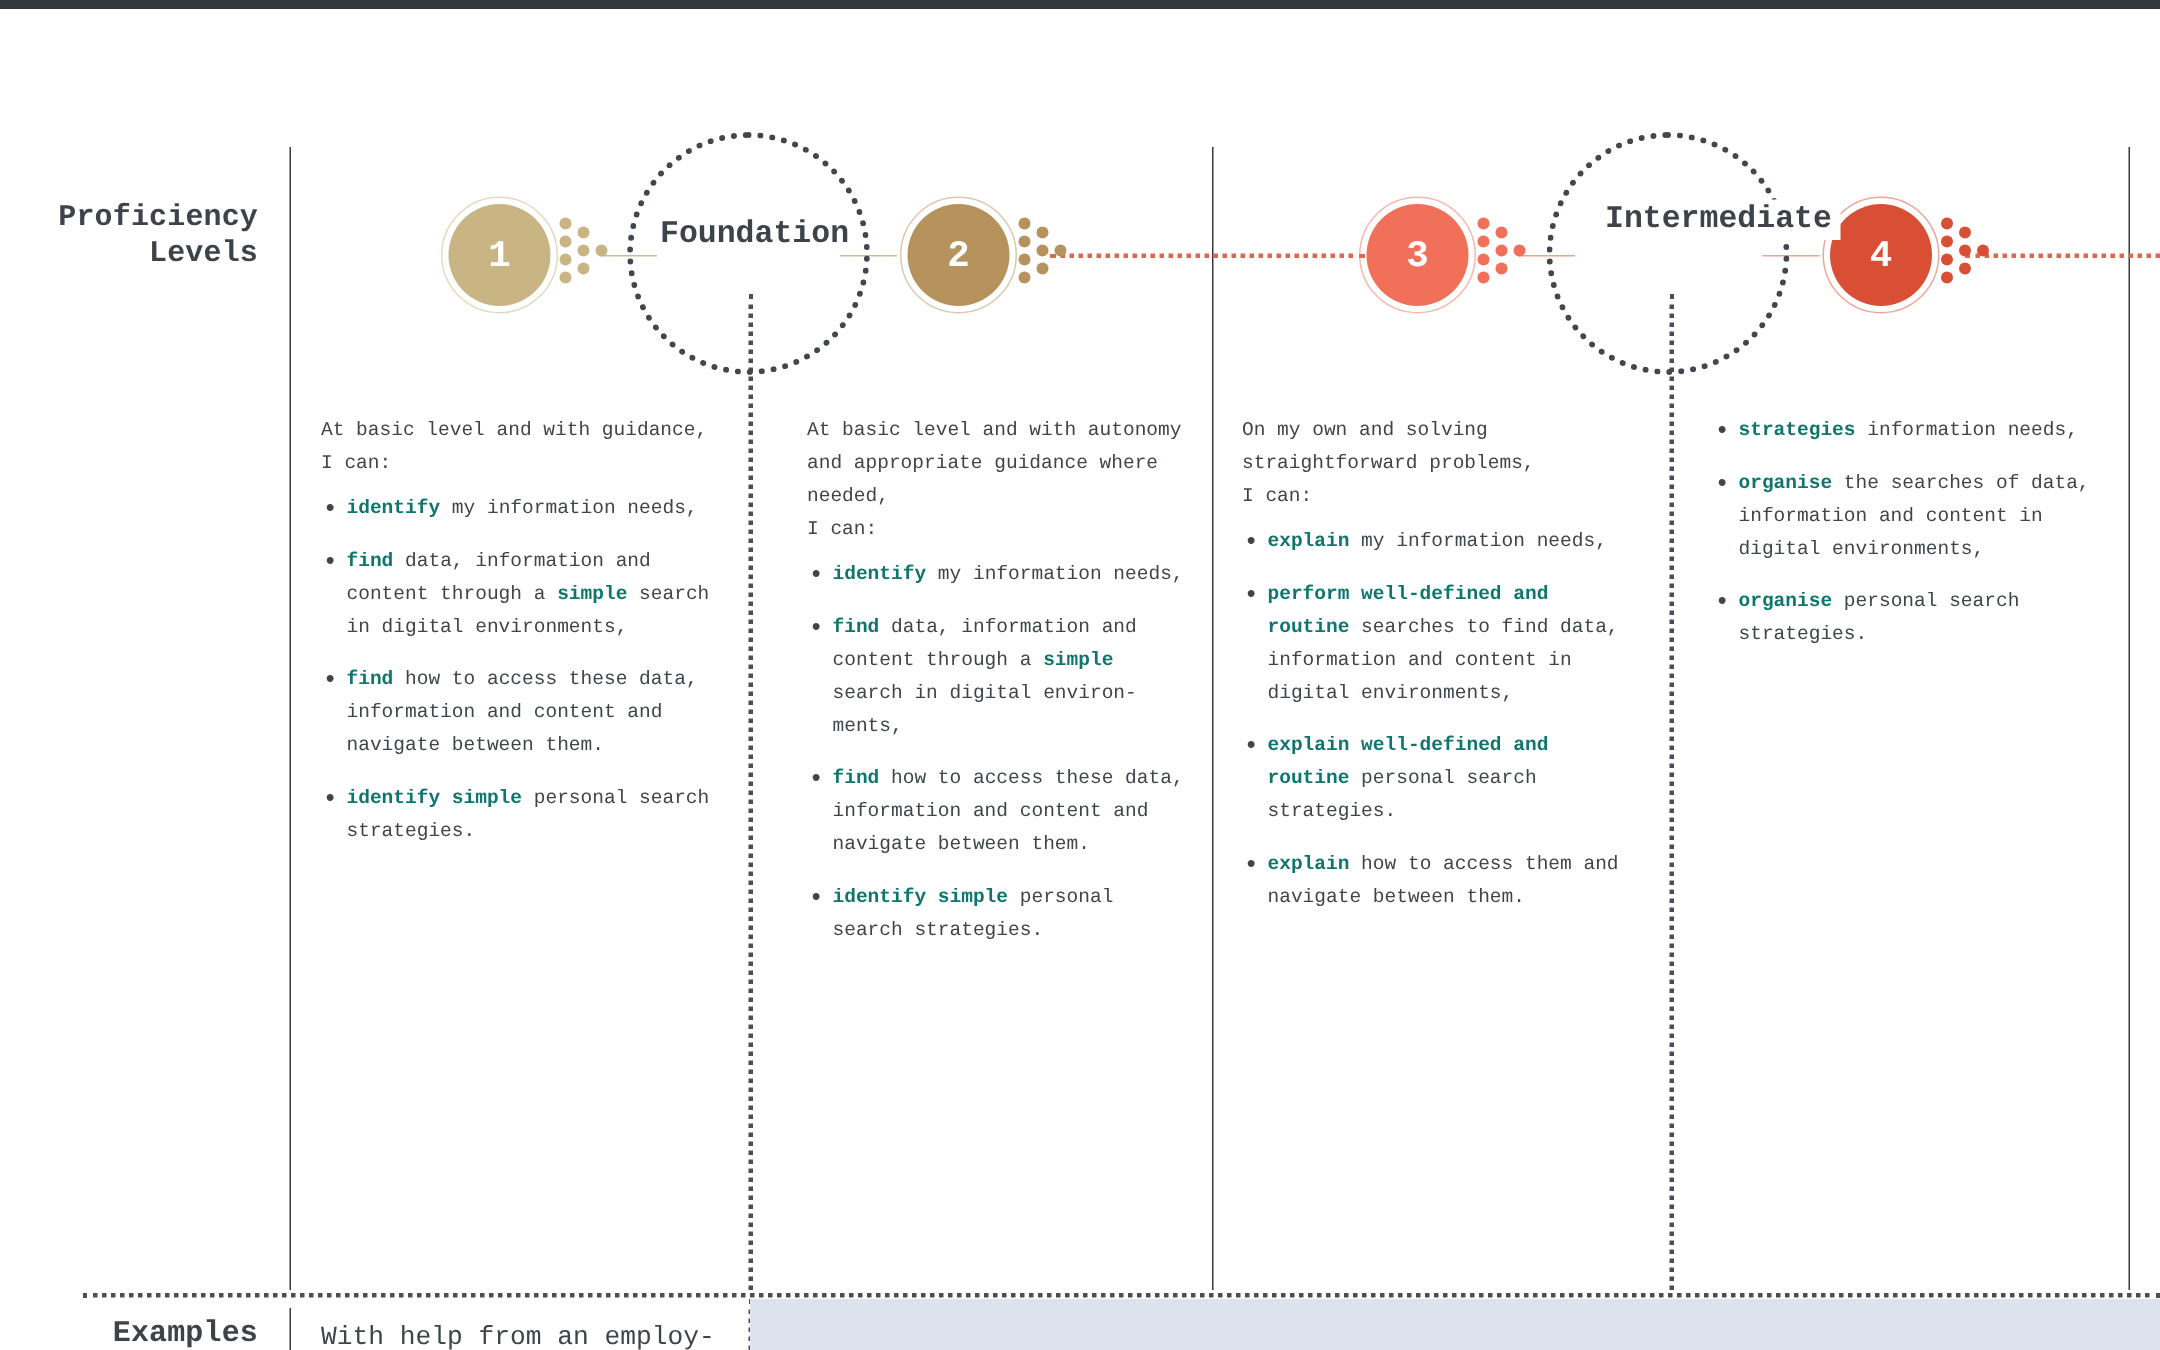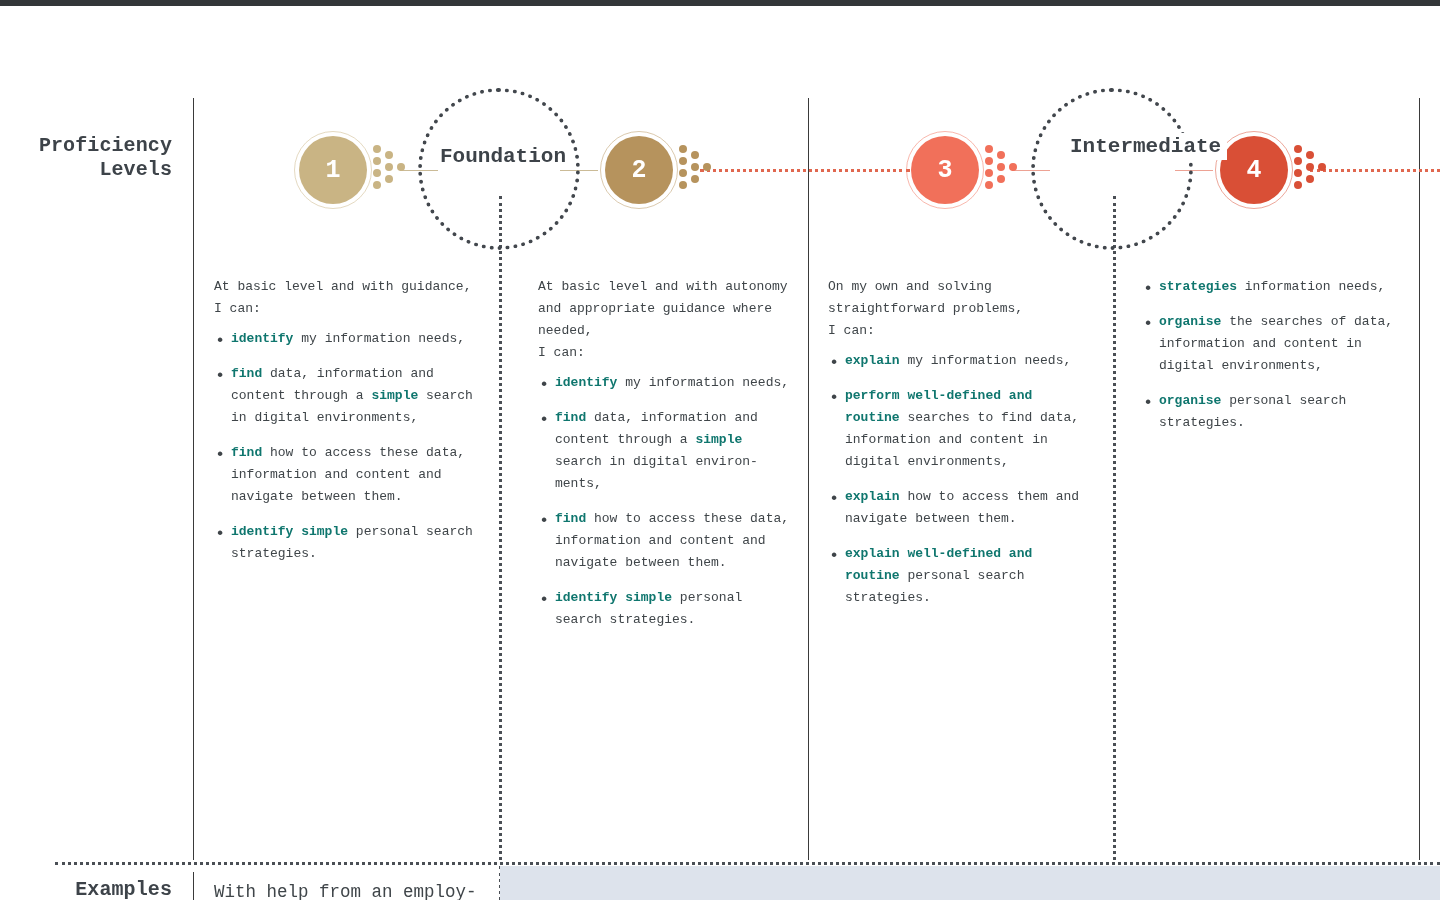--- a/index.html
+++ b/index.html
@@ -336,22 +336,22 @@
         <li><b>find</b><span> data, information and content through a </span><b>simple</b><span> search in digital environ­ments,</span></li>
         <li><b>find</b><span> how to access these data, information and content and navigate between them.</span></li>
         <li><b>identify simple</b><span> personal search strategies.</span></li>
       </ul>
   </div>
   <div class="col col3">
     <p class="intro">On my own and solving straightforward problems,<br>I can:</p>
     <ul>
         <li><b>explain</b><span> my information needs,</span></li>
         <li><b>perform well-defined and routine</b><span> searches to find data, information and content in digital environ­ments,</span></li>
+        <li><b>explain well-defined and routine</b><span> personal search strategies.</span></li>
         <li><b>explain</b><span> how to access them and  navigate between them.</span></li>
-        <li><b>explain well-defined and routine</b><span> personal search strategies.</span></li>
       </ul>
   </div>
   <div class="col col4">
     <ul>
         <li><b>strategies</b><span> information needs,</span></li>
         <li><b>organise</b><span> the searches of  data, information and content in digital environ­ments,</span></li>
         <li><b>organise</b><span> personal search strategies.</span></li>
       </ul>
   </div>
 

